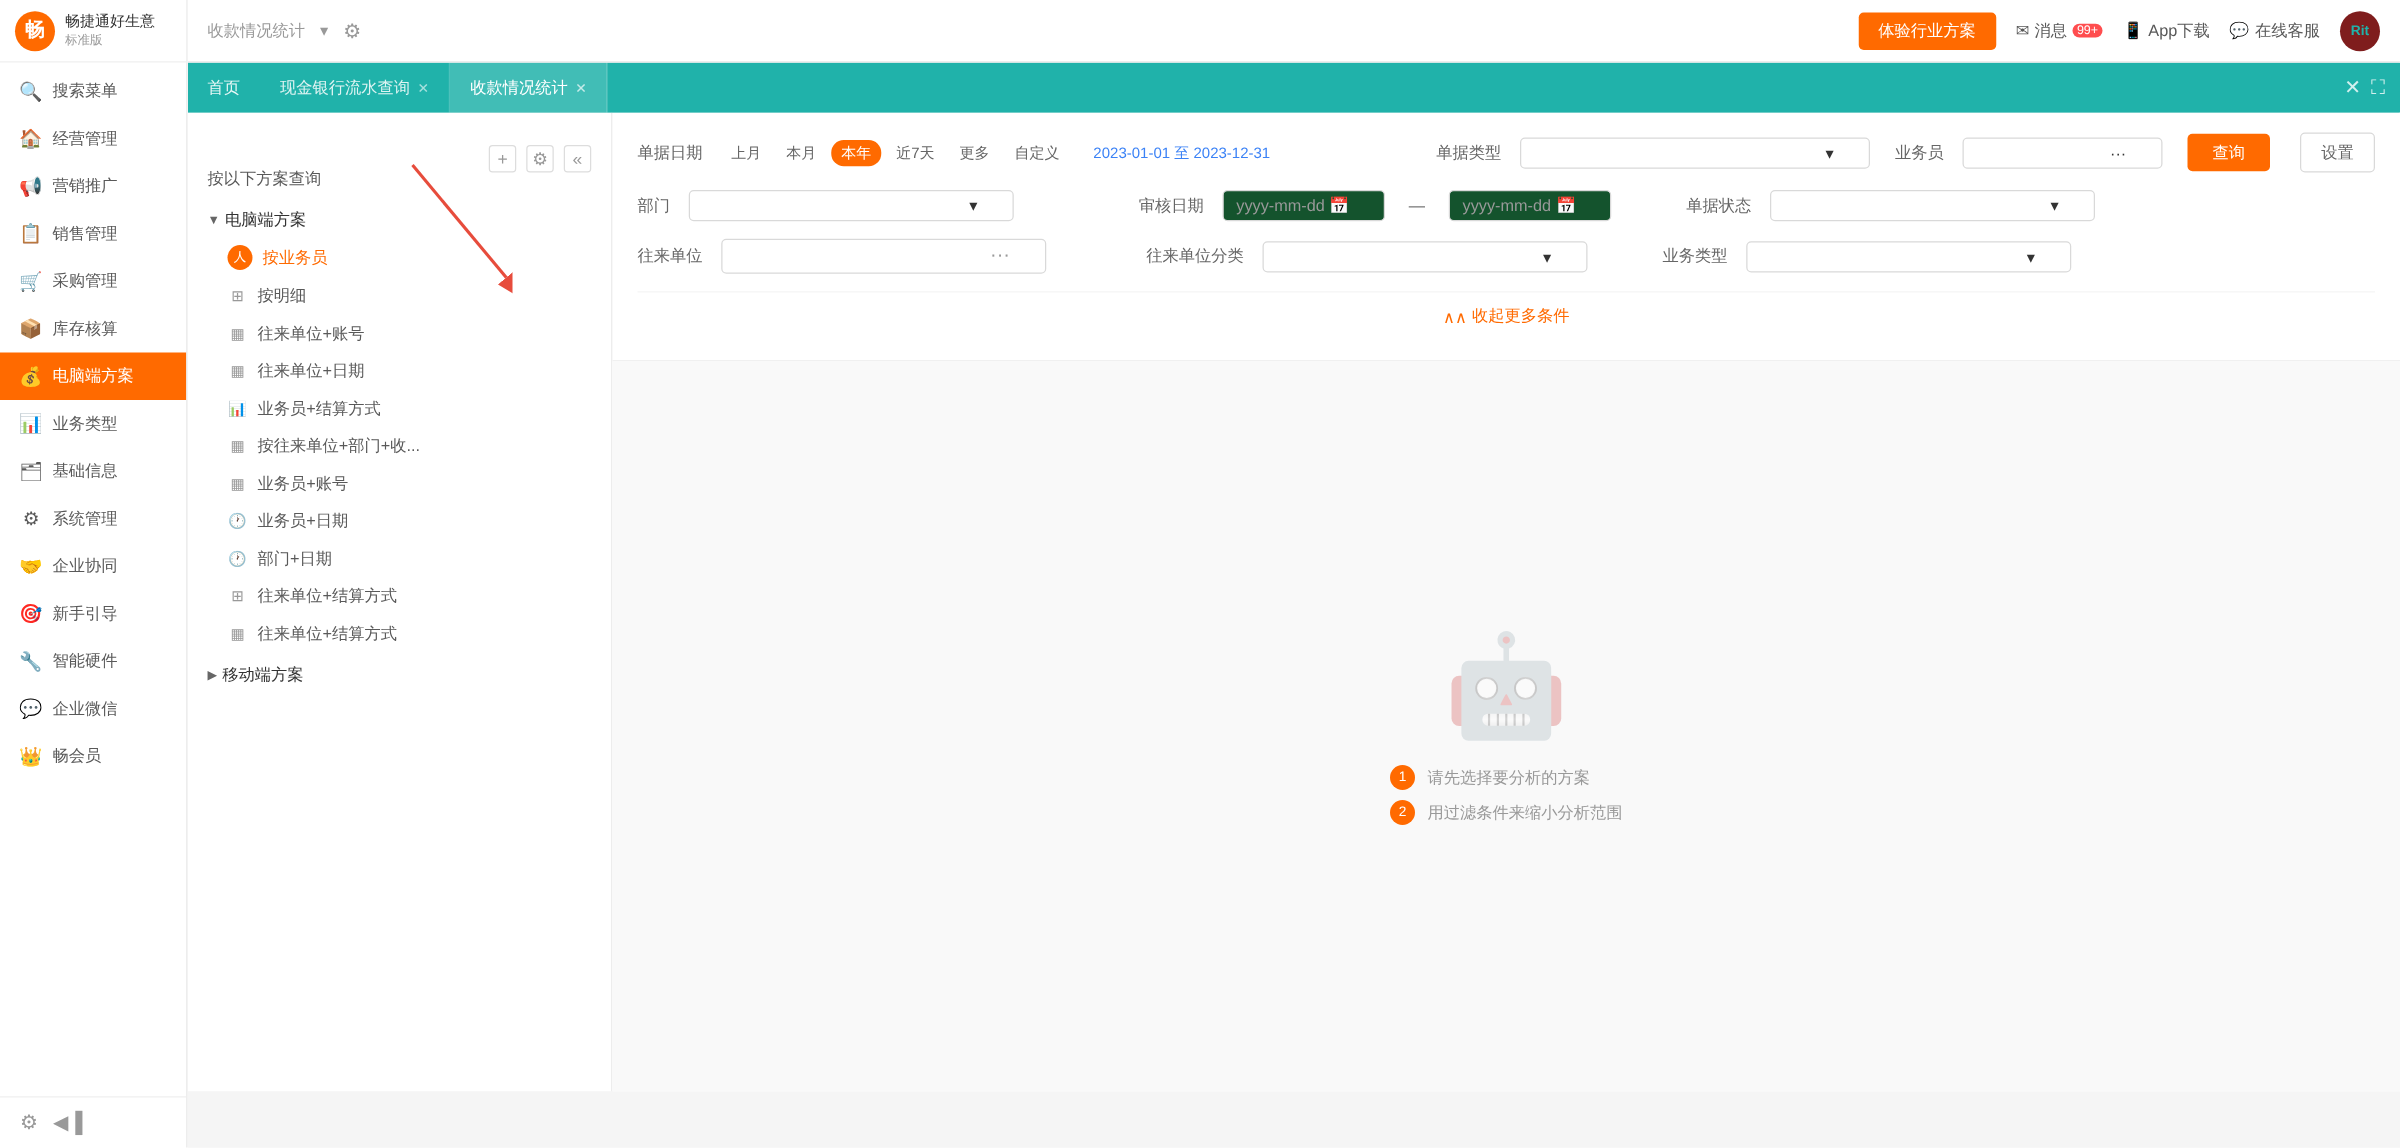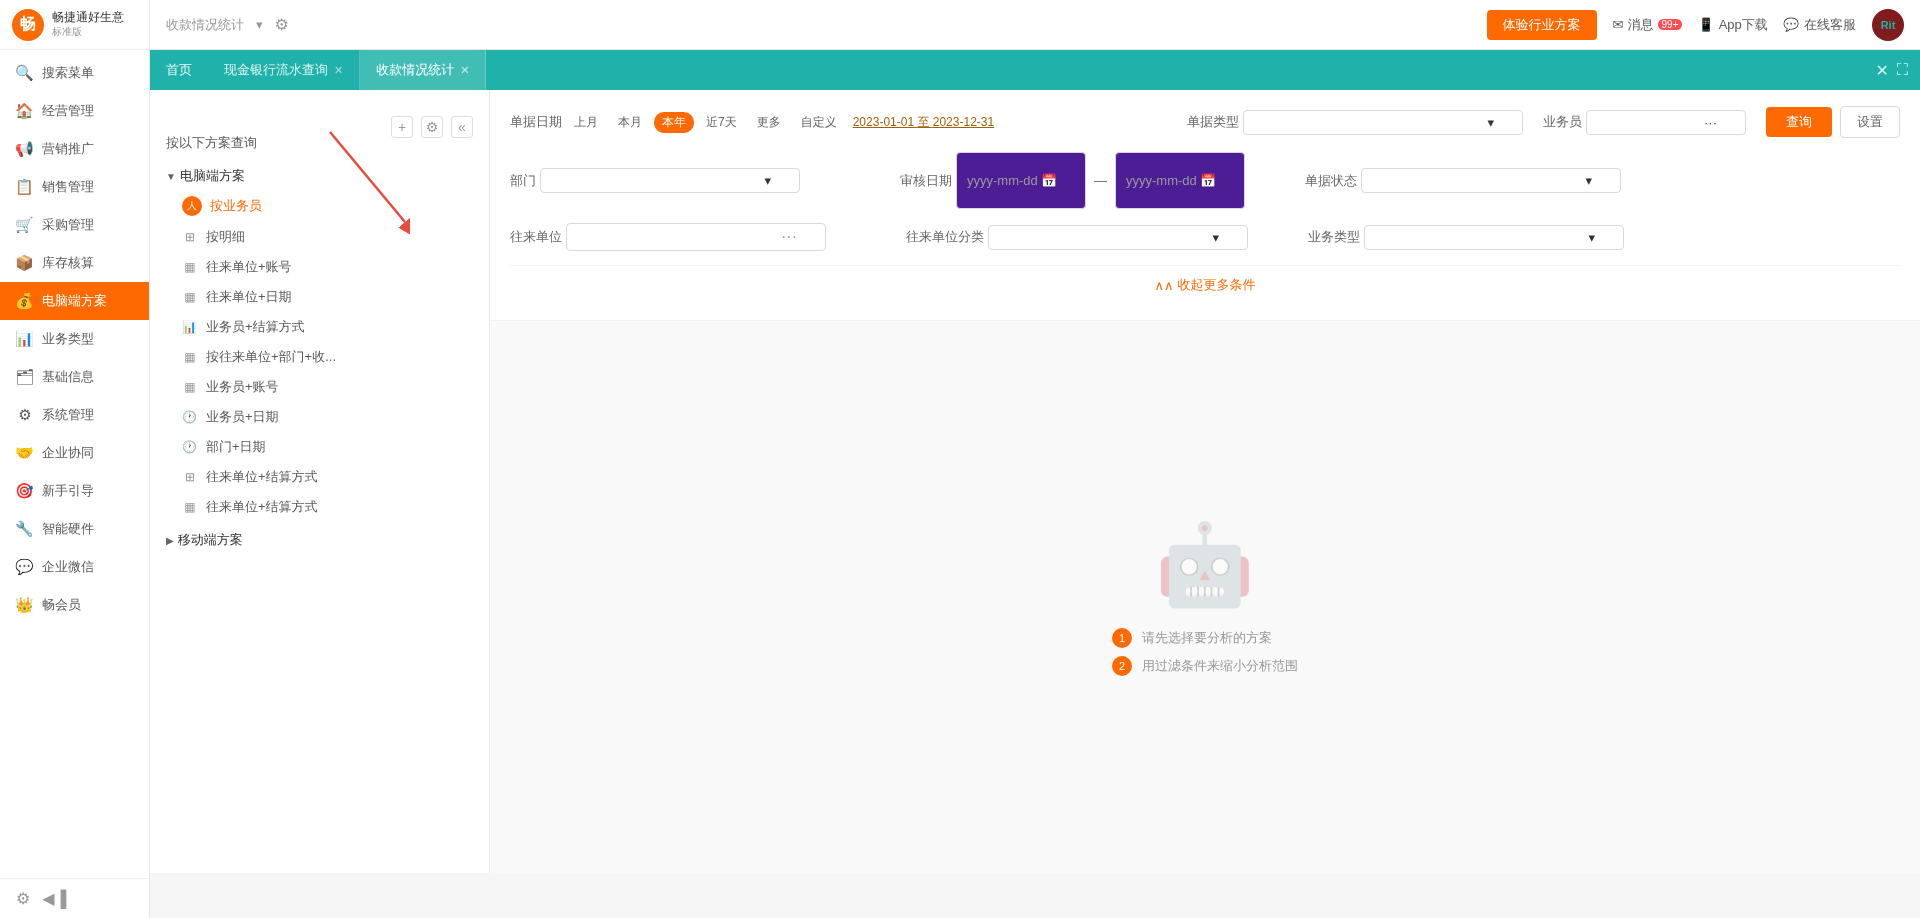--- a/index.html
+++ b/index.html
@@ -119,39 +119,39 @@
       width: 20px; height: 20px; background: #ff6a00; border-radius: 50%;
       display: flex; align-items: center; justify-content: center; color: #fff; font-size: 10px; margin-right: 8px;
     }
 
     
     .right-panel { flex: 1; background: #fff; display: flex; flex-direction: column; }
 
     
     .filter-area { padding: 16px 20px; border-bottom: 1px solid #f0f0f0; }
     .filter-row { display: flex; align-items: center; gap: 20px; margin-bottom: 14px; flex-wrap: wrap; }
-    .filter-item { display: flex; align-items: center; gap: 4px; }
+    .filter-item { display: flex; align-items: center; gap: 15px; }
     .filter-label { color: #666; font-size: 13px; white-space: nowrap; }
     .date-tabs { display: flex; gap: 4px; }
     .date-tab { padding: 2px 8px; font-size: 12px; cursor: pointer; color: #666; border-radius: 2px; }
     .date-tab.active { background: #ff6a00; color: #fff; border-radius: 10px; }
-    .date-range { font-size: 12px; color: #a16207; margin-left: 4px; text-decoration: underline; }
+    .date-range { font-size: 12px; color: #3b82f6; margin-left: 4px; }
     .filter-select {
       border: 1px solid #d9d9d9; border-radius: 4px; padding: 4px 28px 4px 10px;
       font-size: 13px; color: #333; background: #fff; cursor: pointer; min-width: 180px;
       position: relative; display: flex; align-items: center; justify-content: space-between;
     }
     .filter-select-wide { min-width: 280px; }
     .filter-input-date {
-      border: 1px solid #d9d9d9; border-radius: 4px; padding: 20px 10px;
-      font-size: 13px; color: #999; background: #4c1d95; min-width: 130px; display: flex; align-items: center; gap: 4px;
+      border: 1px solid #d9d9d9; border-radius: 4px; padding: 4px 10px;
+      font-size: 13px; color: #999; background: #14532d; min-width: 130px; display: flex; align-items: center; gap: 4px;
     }
     .date-dash { color: #666; }
     .filter-dots { color: #999; cursor: pointer; font-size: 16px; }
-    .filter-actions { display: flex; align-items: center; gap: 8px; }
+    .filter-actions { display: flex; align-items: center; gap: 24px; }
 
     .btn-query { background: #ff6a00; color: #fff; border: none; border-radius: 4px; padding: 6px 20px; cursor: pointer; font-size: 13px; }
     .btn-set { background: #fff; color: #666; border: 1px solid #d9d9d9; border-radius: 4px; padding: 6px 16px; cursor: pointer; font-size: 13px; }
 
     .collapse-bar {
       display: flex; align-items: center; justify-content: center; padding: 10px;
       color: #ff6a00; font-size: 13px; cursor: pointer; gap: 4px; border-top: 1px solid #f5f5f5;
     }
 
     

